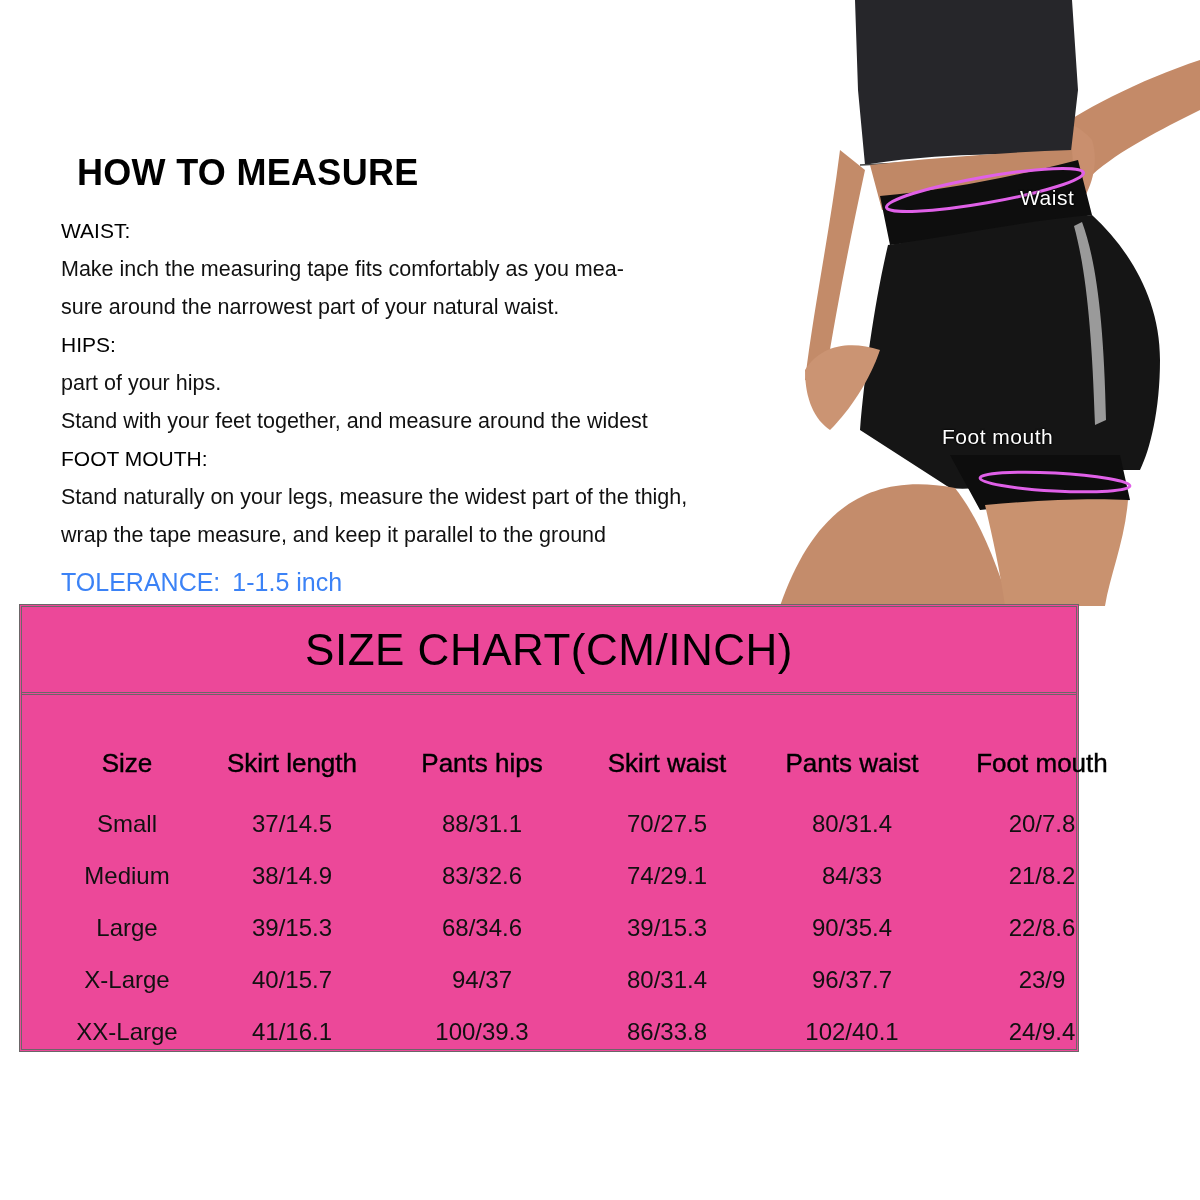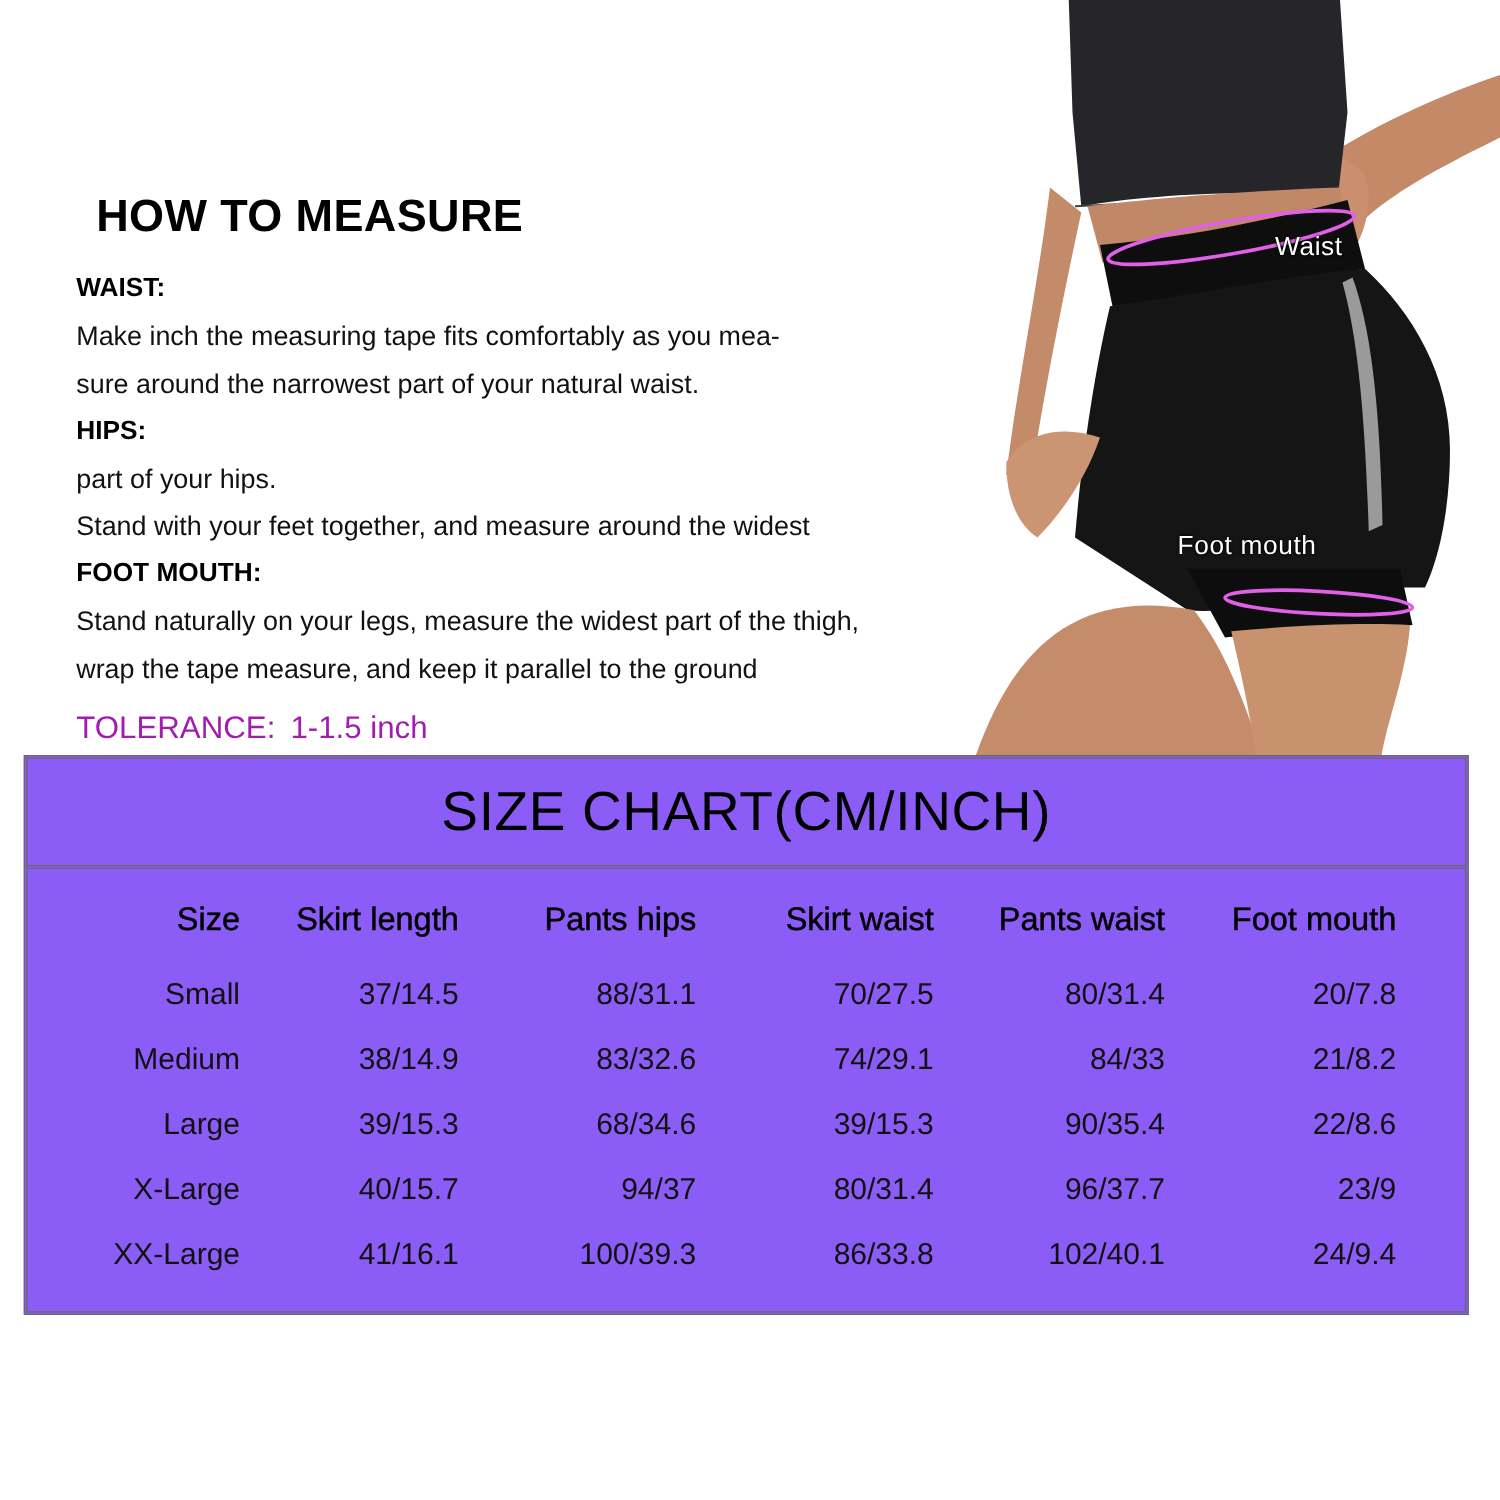--- a/index.html
+++ b/index.html
@@ -5,49 +5,49 @@
   html, body { margin:0; padding:0; }
   body {
     width:1200px; height:1200px; background:#ffffff; position:relative; overflow:hidden;
     font-family:"Liberation Sans", "DejaVu Sans", sans-serif; color:#111;
   }
   
   .guide { position:absolute; left:61px; top:135px; width:730px; }
   .guide h1 {
     margin:16px; font-size:36px; font-weight:700; letter-spacing:0.3px; line-height:44px; color:#000;
   }
-  .guide .sec-title { font-size:21px; font-weight:700; line-height:38px; margin-top:17px; color:#000; }
+  .guide .sec-title { font-size:21px; font-weight:400; line-height:38px; margin-top:17px; color:#000; }
   .guide .sec-title.tight { margin-top:0; }
   .guide .sec-body { font-size:21.5px; line-height:38px; color:#111; }
-  .guide .tolerance { font-size:25px; line-height:36px; margin-top:10px; color:#a21caf; }
+  .guide .tolerance { font-size:25px; line-height:36px; margin-top:10px; color:#3b82f6; }
   .guide .tolerance .tol-value { margin-left:12px; }
 
   
   .photo { position:absolute; left:720px; top:0; width:480px; height:606px; }
   .photo svg { width:100%; height:100%; display:block; }
   .photo-label {
     position:absolute; color:#fff; font-size:21px; letter-spacing:0.5px;
     text-shadow:0 0 2px #000, 0 0 2px #000;
   }
   .photo-label.waist { left:1020px; top:186px; }
   .photo-label.foot { left:942px; top:425px; }
 
   
   .chart {
-    position:absolute; left:19px; top:604px; width:1156px; height:448px;
-    border:3px double #6b6668; box-sizing:border-box; background:#8b5cf6;
+    position:absolute; left:19px; top:604px; width:1060px; height:448px;
+    border:3px double #6b6668; box-sizing:border-box; background:#ec4899;
   }
   .chart-title {
     height:88px; border-bottom:3px double #6b6668; box-sizing:border-box;
     display:flex; align-items:center; justify-content:center;
     font-size:44px; letter-spacing:0.5px; color:#000; font-weight:400;
   }
   .grid { position:relative; }
   .grid .row { display:flex; position:absolute; left:0; width:100%; }
-  .grid .cell { text-align:right; font-size:24px; color:#111; }
+  .grid .cell { text-align:center; font-size:24px; color:#111;margin-top:28px; }
   .grid .head .cell { font-size:26px; font-weight:400; color:#000; -webkit-text-stroke:0.4px #000; }
   .c0 { position:absolute; left:40px;  width:130px; }
   .c1 { position:absolute; left:195px; width:150px; }
   .c2 { position:absolute; left:385px; width:150px; }
   .c3 { position:absolute; left:565px; width:160px; }
   .c4 { position:absolute; left:750px; width:160px; }
   .c5 { position:absolute; left:945px; width:150px; }
 </style>
 </head>
 <body>

